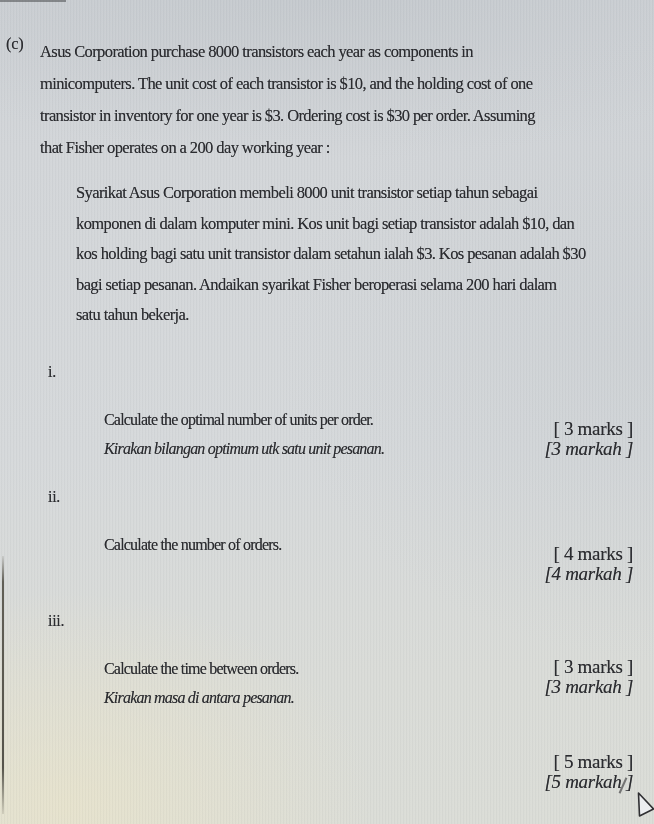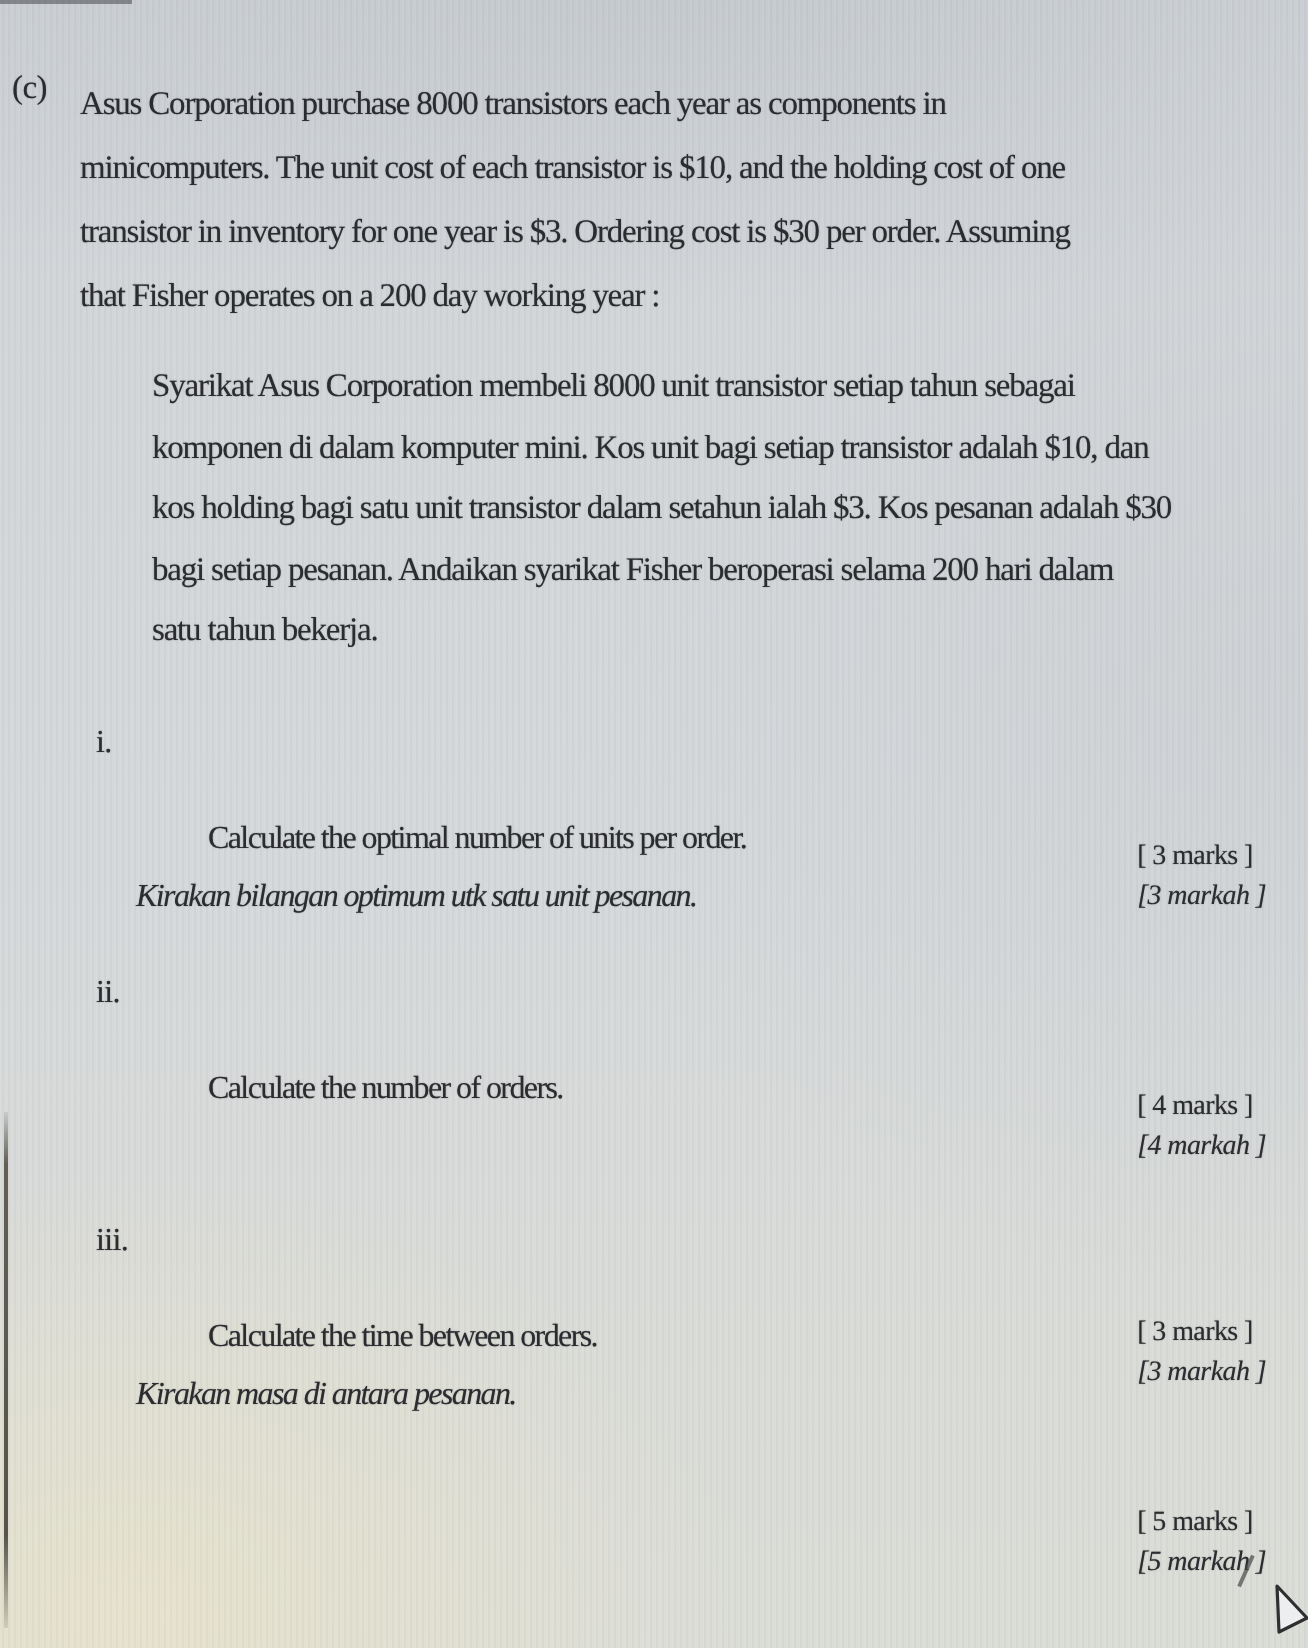--- a/index.html
+++ b/index.html
@@ -27,25 +27,25 @@
 
   #part-label{position:absolute;left:6px;top:34px;font-size:16.5px;letter-spacing:-0.3px;}
 
   .para{position:absolute;white-space:pre;}
   #intro-en{left:40px;top:36px;font-size:16.5px;line-height:32px;letter-spacing:-0.6px;}
   #intro-ms{left:40px;top:178px;font-size:16.5px;line-height:30.5px;letter-spacing:-0.6px;margin-left:36px;}
 
   .q{position:absolute;left:0;width:648px;font-size:16px;line-height:20px;letter-spacing:-0.8px;}
   .q .numeral{position:absolute;left:48px;top:0;letter-spacing:-0.3px;}
   .q .q-en{margin-left:104px;white-space:pre;margin-top:48px;}
-  .q .q-ms{margin-left:68px;margin-top:9px;font-style:italic;white-space:pre;}
+  .q .q-ms{margin-left:104px;margin-top:9px;font-style:italic;white-space:pre;}
   #q0{top:362px} #q1{top:487px} #q2{top:611px} #q3{top:712px}
   #q3 .q-ms{margin-top:0;}
 
-  .marks{position:absolute;right:21px;font-size:14px;line-height:19.5px;letter-spacing:-0.3px;}
+  .marks{position:absolute;right:21px;text-align:right;font-size:19px;line-height:19.5px;letter-spacing:-0.3px;}
   .marks .m-ms{font-style:italic;}
   #marks0{top:419px} #marks1{top:544px} #marks2{top:657px} #marks3{top:752px}
 
   
   #top-mark{position:absolute;left:0;top:0;width:66px;height:2px;background:rgba(72,74,77,0.55);}
   #edge-line{position:absolute;left:2px;top:556px;width:2px;height:258px;
     background:linear-gradient(180deg, rgba(92,88,76,0.12), rgba(76,73,63,0.85) 10%, rgba(70,68,60,0.9) 82%, rgba(92,88,76,0.15));}
   #stray-mark{position:absolute;left:622px;top:777px;width:2px;height:17px;
     background:rgba(72,72,74,0.7);transform:rotate(24deg);}
   #cursor{position:absolute;left:637px;top:792px;width:18px;height:28px;}

